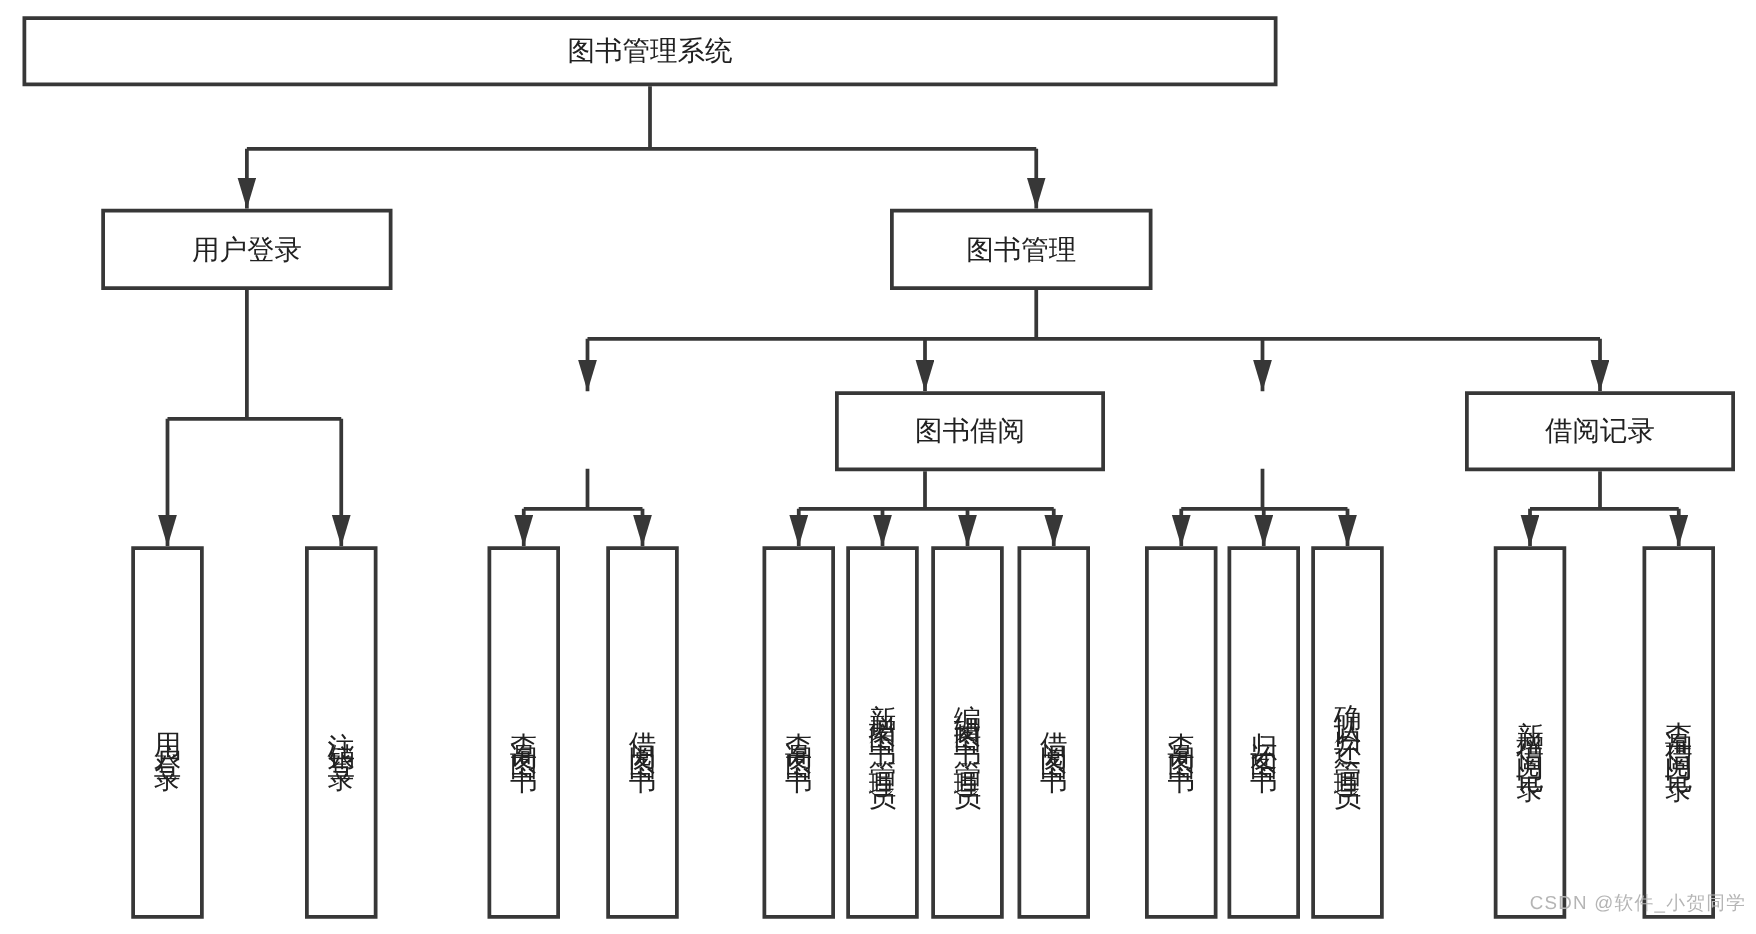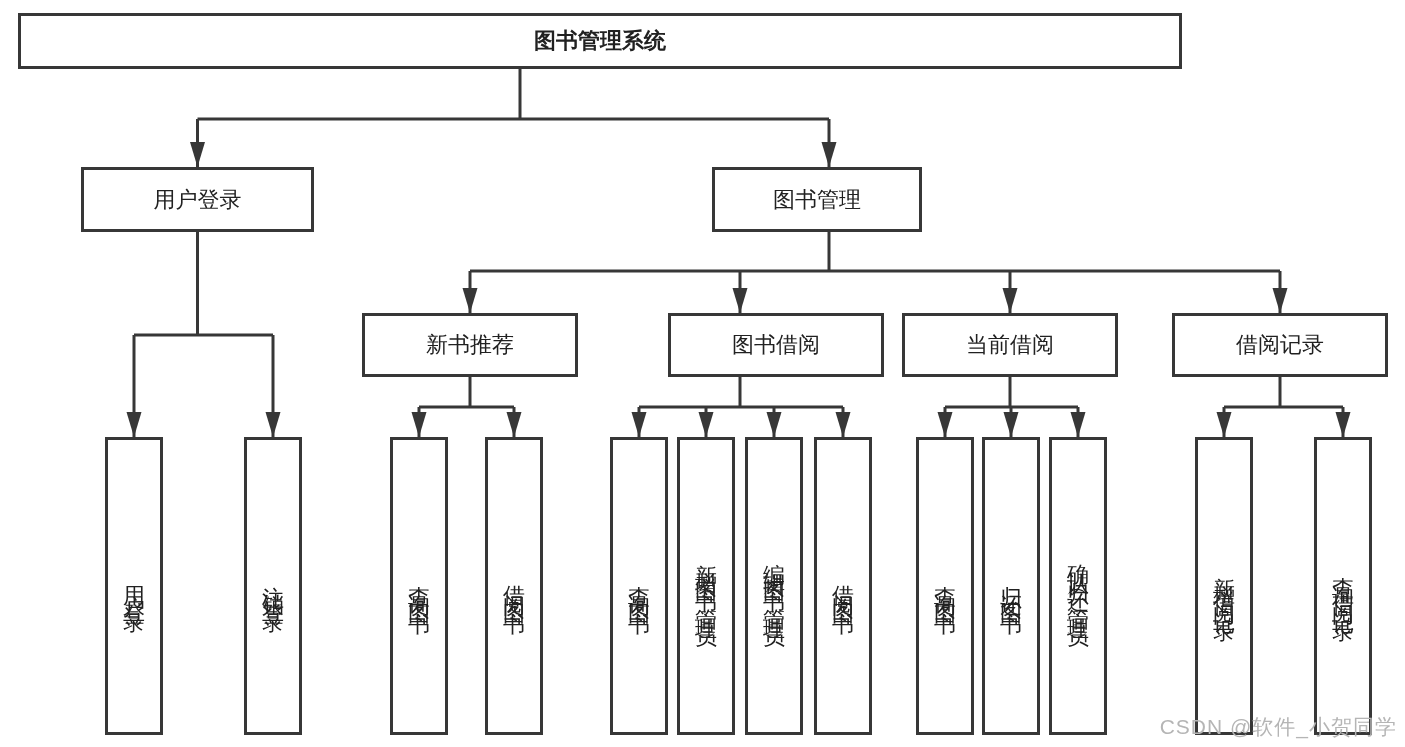--- a/index.html
+++ b/index.html
@@ -16,21 +16,21 @@
     border:3px solid var(--line,#373737);
     background:var(--background,#ffffff);
     display:flex;align-items:center;justify-content:center;
     color:var(--text,#212121);font-size:22px;line-height:1;
     z-index:2;
   }
   .box.v{top:437px;width:58px;height:298px;}
   .vlabel{writing-mode:vertical-rl;text-orientation:mixed;letter-spacing:9px;white-space:nowrap;}
   .watermark{
     position:absolute;top:713px;right:8px;z-index:5;
-    font-size:21px;letter-spacing:1px;
+    font-size:15px;letter-spacing:1px;
     color:var(--watermark,#b5b5b5);
   }
 </style>
 </head>
 <body>
 
 <div class="canvas">
 
   <svg class="connector" viewBox="0 0 1405 747" xmlns="http://www.w3.org/2000/svg">
     <defs>
@@ -87,28 +87,26 @@
     </g>
 
     <g>
       <path d="M1280,375 L1280,407"></path>
       <path d="M1224,407 L1343,407"></path>
       <line x1="1224" y1="407" x2="1224" y2="437" marker-end="url(#arrowhead)"></line>
       <line x1="1343" y1="407" x2="1343" y2="437" marker-end="url(#arrowhead)"></line>
     </g>
   </svg>
 
-  <div class="box" style="left:18px;top:13px;width:1164px;height:56px;font-weight:bold;">图书管理系统</div>
+  <div class="box" style="left:18px;top:13px;width:1004px;height:56px;">图书管理系统</div>
 
   <div class="box" style="left:81px;top:167px;width:233px;height:65px;">用户登录</div>
   <div class="box" style="left:712px;top:167px;width:210px;height:65px;">图书管理</div>
 
-  <div class="box" style="left:362px;top:313px;width:216px;height:64px;">新书推荐</div>
   <div class="box" style="left:632px;top:313px;width:216px;height:64px;margin-left:36px;">图书借阅</div>
-  <div class="box" style="left:902px;top:313px;width:216px;height:64px;">当前借阅</div>
   <div class="box" style="left:1172px;top:313px;width:216px;height:64px;">借阅记录</div>
 
   <div class="box v" style="left:105px;">
     <span class="vlabel">用户登录</span>
   </div>
   <div class="box v" style="left:244px;">
     <span class="vlabel">注销登录</span>
   </div>
 
   <div class="box v" style="left:390px;">

